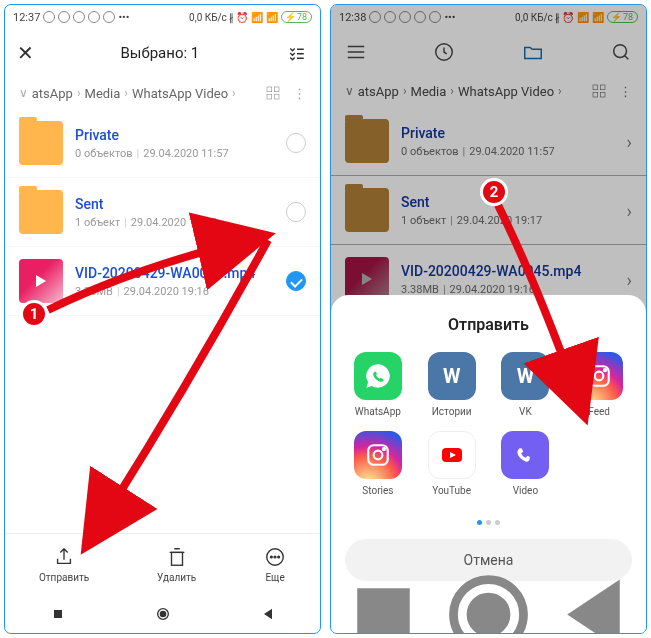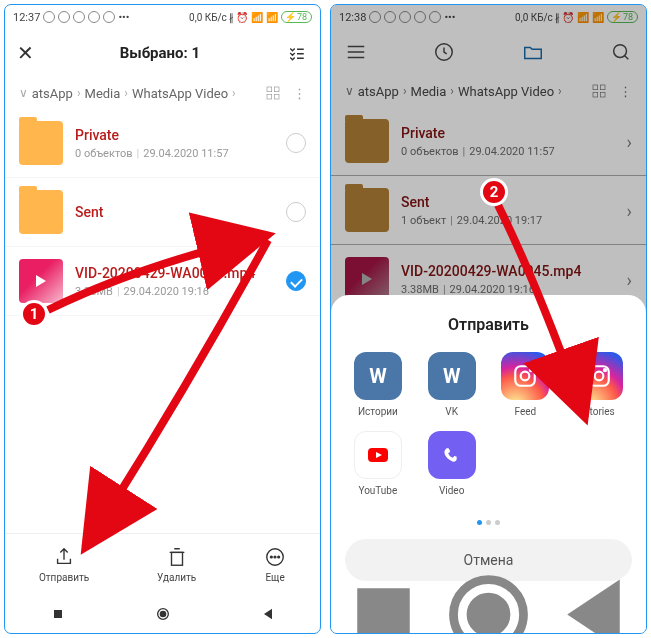--- a/index.html
+++ b/index.html
@@ -4,38 +4,38 @@
 <style>
 *{margin:0;padding:0;box-sizing:border-box;font-family:-apple-system,Roboto,Arial,sans-serif}
 body{background:#fff;width:651px;height:638px;position:relative;display:flex;gap:9px;padding:4px}
 .phone{flex:1;border:1px solid #2196f3;border-radius:7px;background:#fff;display:flex;flex-direction:column;overflow:hidden;position:relative}
 .statusbar{height:24px;display:flex;align-items:center;justify-content:space-between;padding:0 8px;font-size:11px;color:#444}
 .statusbar .left{display:flex;align-items:center;gap:3px}
 .statusbar .right{display:flex;align-items:center;gap:2px;font-size:10px}
 .sb-icon{width:12px;height:12px;border:1px solid #888;border-radius:50%;display:inline-block}
 .battery{display:inline-flex;align-items:center;border:1px solid #5b5;border-radius:7px;padding:0 4px;font-size:9px;color:#5b5}
 .topbar{height:48px;display:flex;align-items:center;padding:0 12px;gap:8px}
-.topbar .title{flex:1;text-align:center;font-size:15px;font-weight:700;color:#222}
+.topbar .title{flex:1;text-align:center;font-size:15px;font-weight:400;color:#222}
 .x{font-size:20px;color:#333}
 .checklist{width:22px;height:18px}
 .topbar-icons{display:flex;align-items:center;justify-content:space-between;padding:0 14px;height:46px}
 .topbar-icons .spacer{flex:1}
 .ico{width:22px;height:22px;stroke:#666;fill:none;stroke-width:1.6}
 .ico.active{stroke:#2196f3}
 .breadcrumb{display:flex;align-items:center;gap:4px;padding:8px 14px;font-size:13px;color:#666}
 .bc-chev{color:#aaa;font-size:12px}
 .bc-grid{width:16px;height:16px;margin-left:auto}
 .row{display:flex;align-items:center;padding:12px 14px;gap:12px;border-bottom:1px solid #f5f5f5}
 .thumb{width:44px;height:44px;border-radius:4px;flex-shrink:0}
 .thumb.folder{background:#ffb74d;position:relative}
 .thumb.folder::before{content:"";position:absolute;top:-4px;left:0;width:18px;height:6px;background:#ffb74d;border-radius:2px 2px 0 0}
 .thumb.vid{background:linear-gradient(135deg,#e91e63 40%,#f8bbd0);position:relative}
 .thumb.vid::after{content:"";position:absolute;top:50%;left:50%;transform:translate(-50%,-50%);border-left:10px solid #fff;border-top:6px solid transparent;border-bottom:6px solid transparent}
 .row .info{flex:1}
-.row .name{font-size:14px;color:#b91c1c;font-weight:500}
+.row .name{font-size:14px;color:#1d4ed8;font-weight:500}
 .row .meta{font-size:11px;color:#999;margin-top:4px}
 .row .meta .sep{margin:0 4px;color:#ccc}
 .radio{width:20px;height:20px;border:1.5px solid #ccc;border-radius:50%;flex-shrink:0}
 .radio.checked{background:#2196f3;border-color:#2196f3;position:relative}
 .radio.checked::after{content:"";position:absolute;top:4px;left:6px;width:5px;height:9px;border:solid #fff;border-width:0 2px 2px 0;transform:rotate(45deg)}
 .chev-r{color:#bbb;font-size:18px}
 .bottombar{margin-top:auto;display:flex;justify-content:space-around;padding:12px 0;border-top:1px solid #eee}
 .bottombar .act{display:flex;flex-direction:column;align-items:center;gap:4px;font-size:10px;color:#444}
 .bottombar .act svg{width:22px;height:22px;stroke:#333;fill:none;stroke-width:1.5}
 .navbar{height:38px;display:flex;justify-content:space-around;align-items:center}
@@ -107,20 +107,21 @@
     <div class="info">
         <div class="name">Private</div>
       <div class="meta"><span>0 объектов</span><span class="sep">|</span><span>29.04.2020 11:57</span></div>
       </div>
     <div class="radio"></div>
   </div>
   <div class="row">
     <div class="thumb folder"></div>
     <div class="info">
         <div class="name">Sent</div>
+      <div class="meta"><span>1 объект</span><span class="sep">|</span><span>29.04.2020 19:17</span></div>
       </div>
     <div class="radio"></div>
   </div>
   <div class="row">
     <div class="thumb vid"></div>
     <div class="info">
         <div class="name">VID-20200429-WA0045.mp4</div>
       <div class="meta"><span>3.38MB</span><span class="sep">|</span><span>29.04.2020 19:16</span></div>
       </div>
     <div class="radio checked"></div>
@@ -235,20 +236,28 @@
       <div class="meta"><span>3.38MB</span><span class="sep">|</span><span>29.04.2020 19:16</span></div>
         </div>
     <span class="chev-r">›</span>
   </div>
   </div>
   <div class="overlay">
     <div class="sheet">
       <h3>Отправить</h3>
       <div class="apps">
         <div class="app">
+            <div class="aicon whatsapp">
+              <svg width="28" height="28" viewBox="0 0 24 24" fill="#fff">
+                <path d="M12 2a10 10 0 00-8.5 15.3L2 22l4.8-1.5A10 10 0 1012 2zm5 13.5c-.3.8-1.5 1.5-2.3 1.5-1.7 0-5.7-2.3-6.7-5.7-.3-1 0-2 .7-2.5l.8-.5c.3-.2.7 0 .8.3l.7 1.5c.1.3 0 .6-.2.8l-.5.5c.7 1.3 1.8 2.3 3 3l.5-.5c.2-.2.5-.3.8-.2l1.5.7c.3.1.5.5.3.8z"></path>
+              </svg>
+            </div>
+            <span class="aname">WhatsApp</span>
+          </div>
+        <div class="app">
             <div class="aicon vk1">
               <span style="color:#fff;font-weight:700;font-size:20px">W</span>
             </div>
             <span class="aname">Истории</span>
           </div>
         <div class="app">
             <div class="aicon vk2">
               <span style="color:#fff;font-weight:700;font-size:20px">W</span>
             </div>
             <span class="aname">VK</span>

